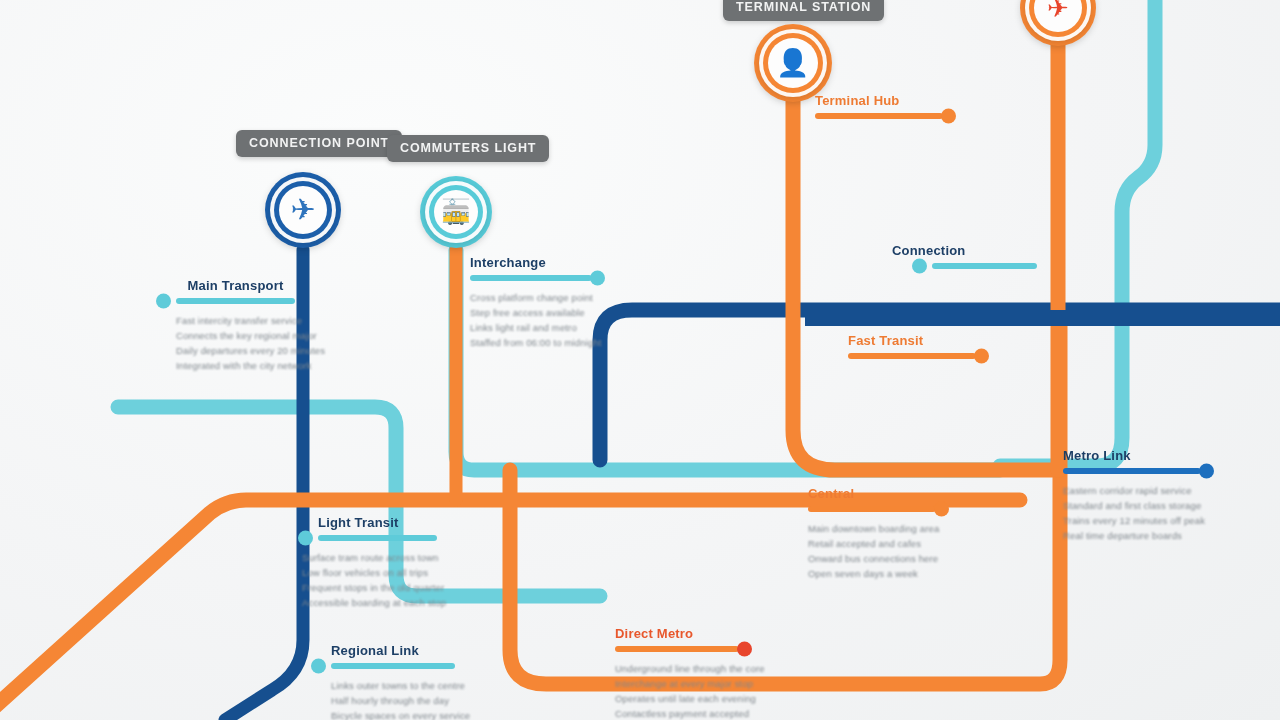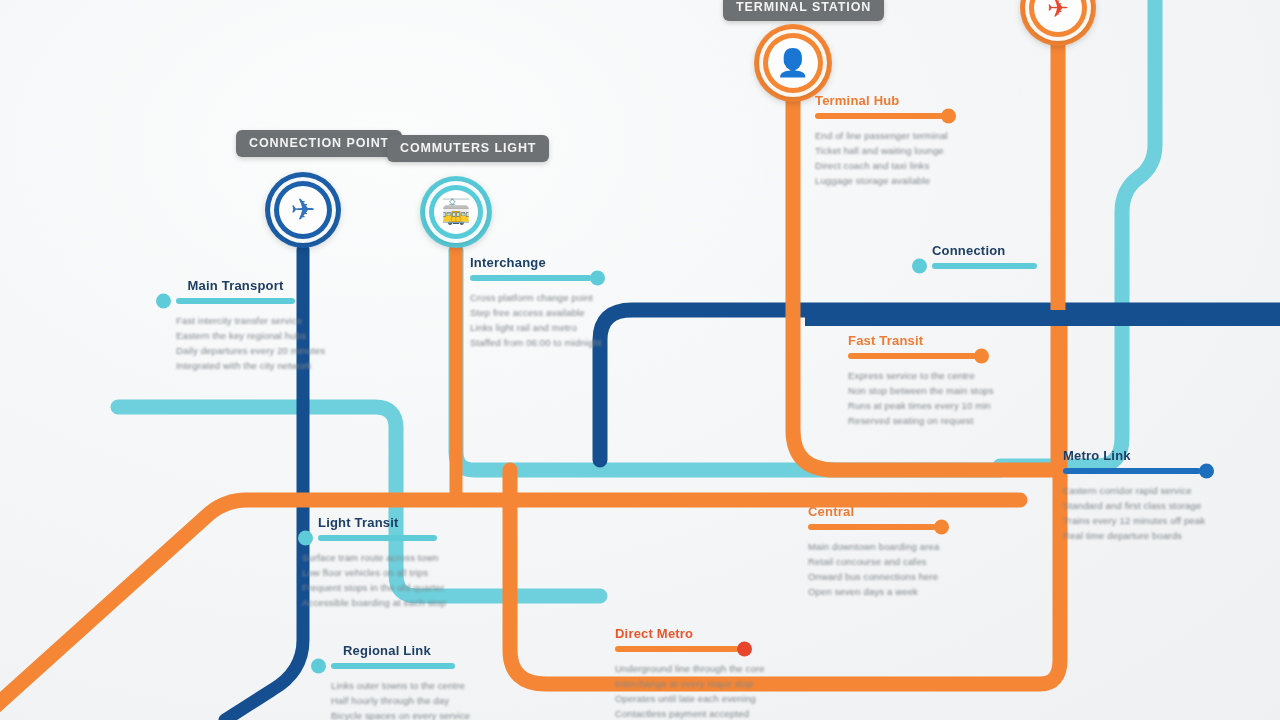--- a/index.html
+++ b/index.html
@@ -182,21 +182,21 @@
     </div>
   </div>
 
   <div class="anno dot-left" style="left:160px; top:278px; width:135px;">
     <div class="title" style="color:#1d3f66; margin-left:16px;text-align:center;">Main Transport</div>
     <div class="rule" style="background:#5ecbd9;">
       <span class="dot" style="background:#5ecbd9;"></span>
     </div>
     <div class="body" style="margin-left:16px;">
       <span>Fast intercity transfer service</span>
-      <span>Eastern the key regional hubs</span>
+      <span>Connects the key regional major</span>
       <span>Daily departures every 20 minutes</span>
       <span>Integrated with the city network</span>
     </div>
   </div>
 
   <div class="anno dot-right" style="left:470px; top:255px; width:122px;">
     <div class="title" style="color:#1d3f66;">Interchange</div>
     <div class="rule" style="background:#5ecbd9;">
       <span class="dot" style="background:#5ecbd9;"></span>
     </div>
@@ -206,63 +206,51 @@
       <span>Links light rail and metro</span>
       <span>Staffed from 06:00 to midnight</span>
     </div>
   </div>
 
   <div class="anno dot-right" style="left:815px; top:93px; width:128px;">
     <div class="title" style="color:#ee7b33;">Terminal Hub</div>
     <div class="rule" style="background:#f58634;">
       <span class="dot" style="background:#f58634;"></span>
     </div>
-    <div class="body">
-      <span>End of line passenger terminal</span>
-      <span>Ticket hall and waiting lounge</span>
-      <span>Direct coach and taxi links</span>
-      <span>Luggage storage available</span>
-    </div>
   </div>
 
   <div class="anno dot-left" style="left:892px; top:243px; width:150px;">
-    <div class="title" style="color:#1d3f66; margin-left:40px;">Connection</div>
+    <div class="title" style="color:#1d3f66; ">Connection</div>
     <div class="rule" style="background:#5ecbd9; margin-left:40px; width:105px;">
       <span class="dot" style="background:#5ecbd9;"></span>
     </div>
   </div>
 
   <div class="anno dot-right" style="left:808px; top:333px; width:128px;margin-left:40px;">
     <div class="title" style="color:#ee7b33;">Fast Transit</div>
     <div class="rule" style="background:#f58634;">
       <span class="dot" style="background:#f58634;"></span>
-    </div>
-    <div class="body">
-      <span>Express service to the centre</span>
-      <span>Non stop between the main stops</span>
-      <span>Runs at peak times every 10 min</span>
-      <span>Reserved seating on request</span>
     </div>
   </div>
 
   <div class="anno dot-left" style="left:302px; top:515px; width:135px;">
     <div class="title" style="color:#1d3f66; margin-left:16px;">Light Transit</div>
     <div class="rule" style="background:#5ecbd9;">
       <span class="dot" style="background:#5ecbd9;"></span>
     </div>
     <div class="body" style="">
       <span>Surface tram route across town</span>
       <span>Low floor vehicles on all trips</span>
       <span>Frequent stops in the old quarter</span>
       <span>Accessible boarding at each stop</span>
     </div>
   </div>
 
   <div class="anno dot-left" style="left:315px; top:643px; width:140px;">
-    <div class="title" style="color:#1d3f66; margin-left:28px;">Regional Link</div>
+    <div class="title" style="color:#1d3f66; margin-left:16px;">Regional Link</div>
     <div class="rule" style="background:#5ecbd9;">
       <span class="dot" style="background:#5ecbd9;"></span>
     </div>
     <div class="body" style="margin-left:16px;">
       <span>Links outer towns to the centre</span>
       <span>Half hourly through the day</span>
       <span>Bicycle spaces on every service</span>
 
     </div>
   </div>
@@ -286,28 +274,28 @@
       <span class="dot" style="background:#1d6fbe;"></span>
     </div>
     <div class="body">
       <span>Eastern corridor rapid service</span>
       <span>Standard and first class storage</span>
       <span>Trains every 12 minutes off peak</span>
       <span>Real time departure boards</span>
     </div>
   </div>
 
-  <div class="anno dot-right" style="left:808px; top:504px; width:128px;">
+  <div class="anno dot-right" style="left:808px; top:486px; width:128px;">
     <div class="title" style="color:#ee7b33;">Central</div>
     <div class="rule" style="background:#f58634;">
       <span class="dot" style="background:#f58634;"></span>
     </div>
     <div class="body">
       <span>Main downtown boarding area</span>
-      <span>Retail concourse and cafes</span>
+      <span>Retail accepted and cafes</span>
       <span>Onward bus connections here</span>
       <span>Open seven days a week</span>
     </div>
   </div>
 
   <div style="position:absolute; left:186px; top:731px; font-size:16px; font-weight:700;
               color:#3d5a74; filter:blur(0.9px);">Stop</div>
 
 </div>
 

